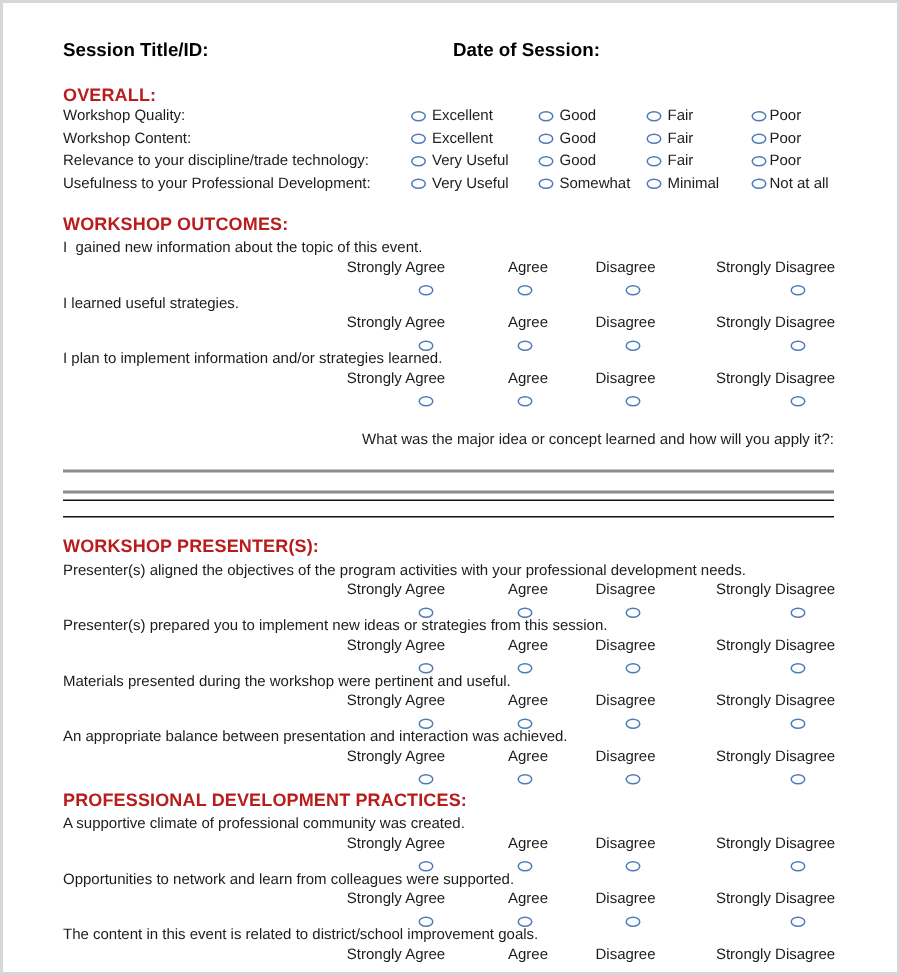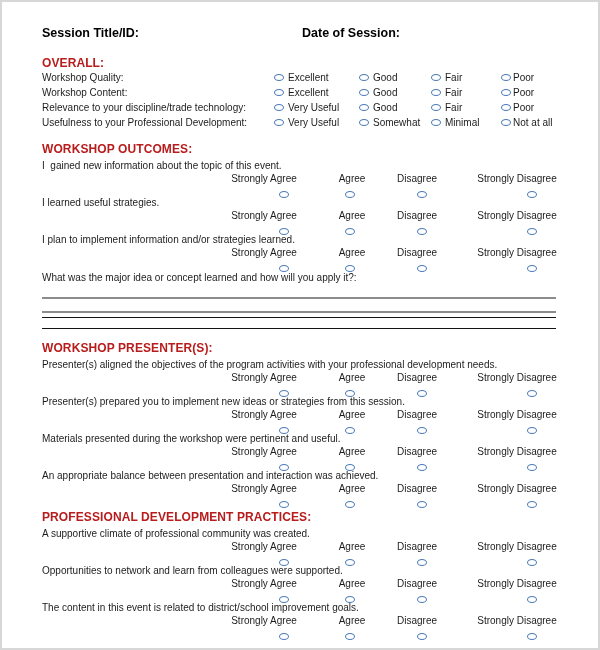--- a/index.html
+++ b/index.html
@@ -42,21 +42,21 @@
   .scol .radio{margin-top:0;}
   .scol:nth-child(1){left:12px;width:70px;}
   .scol:nth-child(2){left:110px;width:50px;}
   .scol:nth-child(3){left:170px;width:60px;}
   .scol:nth-child(4){left:255px;width:90px;}
   .scol:nth-child(1) .radio{transform:translateX(20px);}
   .scol:nth-child(2) .radio{transform:translateX(-2px);}
   .scol:nth-child(3) .radio{transform:translateX(5px);}
   .scol:nth-child(4) .radio{transform:translateX(15px);}
   
-  .question{font-size:10px;margin-top:4px;line-height:12px;}
+  .question{font-size:10px;margin-top:20px;line-height:12px;text-align:right;}
   .ans-line{width:100%;}
   .ans-line.l1{border-top:2.5px solid #8c8c8c;margin-top:13px;}
   .ans-line.l2{border-top:2.5px solid #8c8c8c;border-bottom:1.3px solid #141414;height:4px;margin-top:12px;}
   .ans-line.l3{border-top:1.3px solid #141414;margin-top:10px;}
 </style>
 </head>
 <body>
 
 <div class="frame">
   <div class="content">

